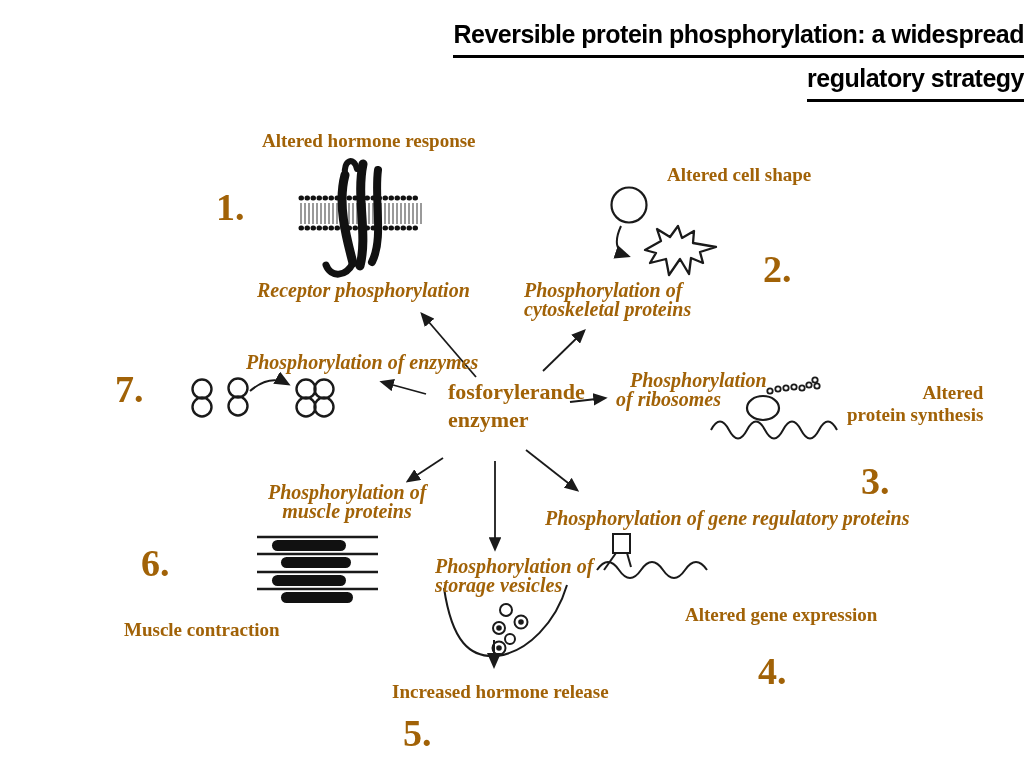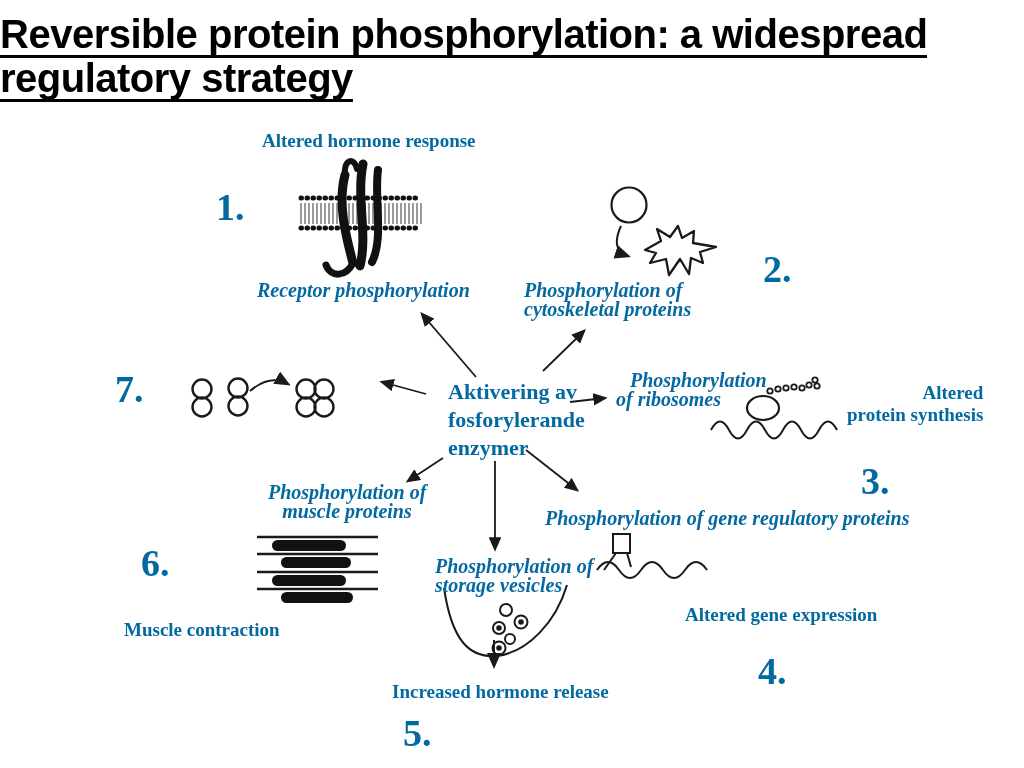--- a/index.html
+++ b/index.html
@@ -1,29 +1,29 @@
 <!DOCTYPE html>
 <html><head>
 <meta charset="utf-8">
 <style>
   html,body { margin:0; padding:0; background:#fff; }
   .slide {
     position:relative; width:1024px; height:768px; background:#ffffff;
     overflow:hidden; font-family:"Liberation Serif", serif;
   }
   .title {
-    position:absolute; top:14px; left:0; width:1024px; text-align:left;
+    position:absolute; top:14px; left:0; width:1024px; text-align:right;
     font-family:"Liberation Sans", sans-serif; font-weight:bold;
-    font-size:40px; line-height:40px; color:#000; letter-spacing:-0.5px; margin:0;
+    font-size:25px; line-height:40px; color:#000; letter-spacing:-0.5px; margin:0;
   }
   .title .tline {
     display:inline-block; border-bottom:3px solid #000; padding-bottom:1px;
   }
   svg.overlay { position:absolute; left:0; top:0; }
-  .t { position:absolute; color:#0369a1; white-space:nowrap; }
+  .t { position:absolute; color:#a16207; white-space:nowrap; }
   .outcome { font-size:19px; font-weight:bold; line-height:22px; }
   .plabel  { font-size:20px; font-style:italic; font-weight:bold; line-height:19px; }
   .num     { font-size:38px; font-weight:bold; line-height:38px; }
   .hub     { font-size:22px; font-weight:bold; line-height:28px; }
   .ctr     { text-align:center; }
 </style>
 </head>
 <body>
 
 <div class="slide">
@@ -133,29 +133,29 @@
         <circle cx="238" cy="406" r="9.5"></circle>
       <circle cx="306" cy="389" r="9.5"></circle>
         <circle cx="324" cy="389" r="9.5"></circle>
       <circle cx="306" cy="407" r="9.5"></circle>
         <circle cx="324" cy="407" r="9.5"></circle>
       <path d="M250 391 Q270 374 288 384" stroke-width="2" marker-end="url(#ah)"></path>
     </g>
   </svg>
 
   <div class="t hub" style="left:448px; top:378px;">
-    <div>Aktivering av</div>
     <div>fosforylerande</div>
     <div>enzymer</div>
   </div>
 
   <div class="t outcome" style="left:262px; top:130px;">Altered hormone response</div>
   <div class="t num" style="left:216px; top:188px;">1.</div>
   <div class="t plabel" style="left:257px; top:281px;">Receptor phosphorylation</div>
 
+  <div class="t outcome" style="left:667px; top:164px;">Altered cell shape</div>
   <div class="t num" style="left:763px; top:250px;">2.</div>
   <div class="t plabel" style="left:524px; top:281px;">
     <div>Phosphorylation of</div>
     <div>cytoskeletal proteins</div>
   </div>
 
   <div class="t plabel" style="left:616px; top:371px;">
     <div style="padding-left:7px;margin-left:7px;">Phosphorylation</div>
     <div>of ribosomes</div>
   </div>
@@ -179,14 +179,15 @@
   <div class="t plabel ctr" style="left:268px; top:483px; width:158px;">
     <div>Phosphorylation of</div>
     <div>muscle proteins</div>
   </div>
   <div class="t num" style="left:141px; top:544px;">6.</div>
   <div class="t outcome" style="left:124px; top:619px;">
     <div>Muscle contraction</div>
   </div>
 
   <div class="t num" style="left:115px; top:370px;">7.</div>
+  <div class="t plabel" style="left:246px; top:353px;">Phosphorylation of enzymes</div>
 
 </div>
 
 </body></html>

